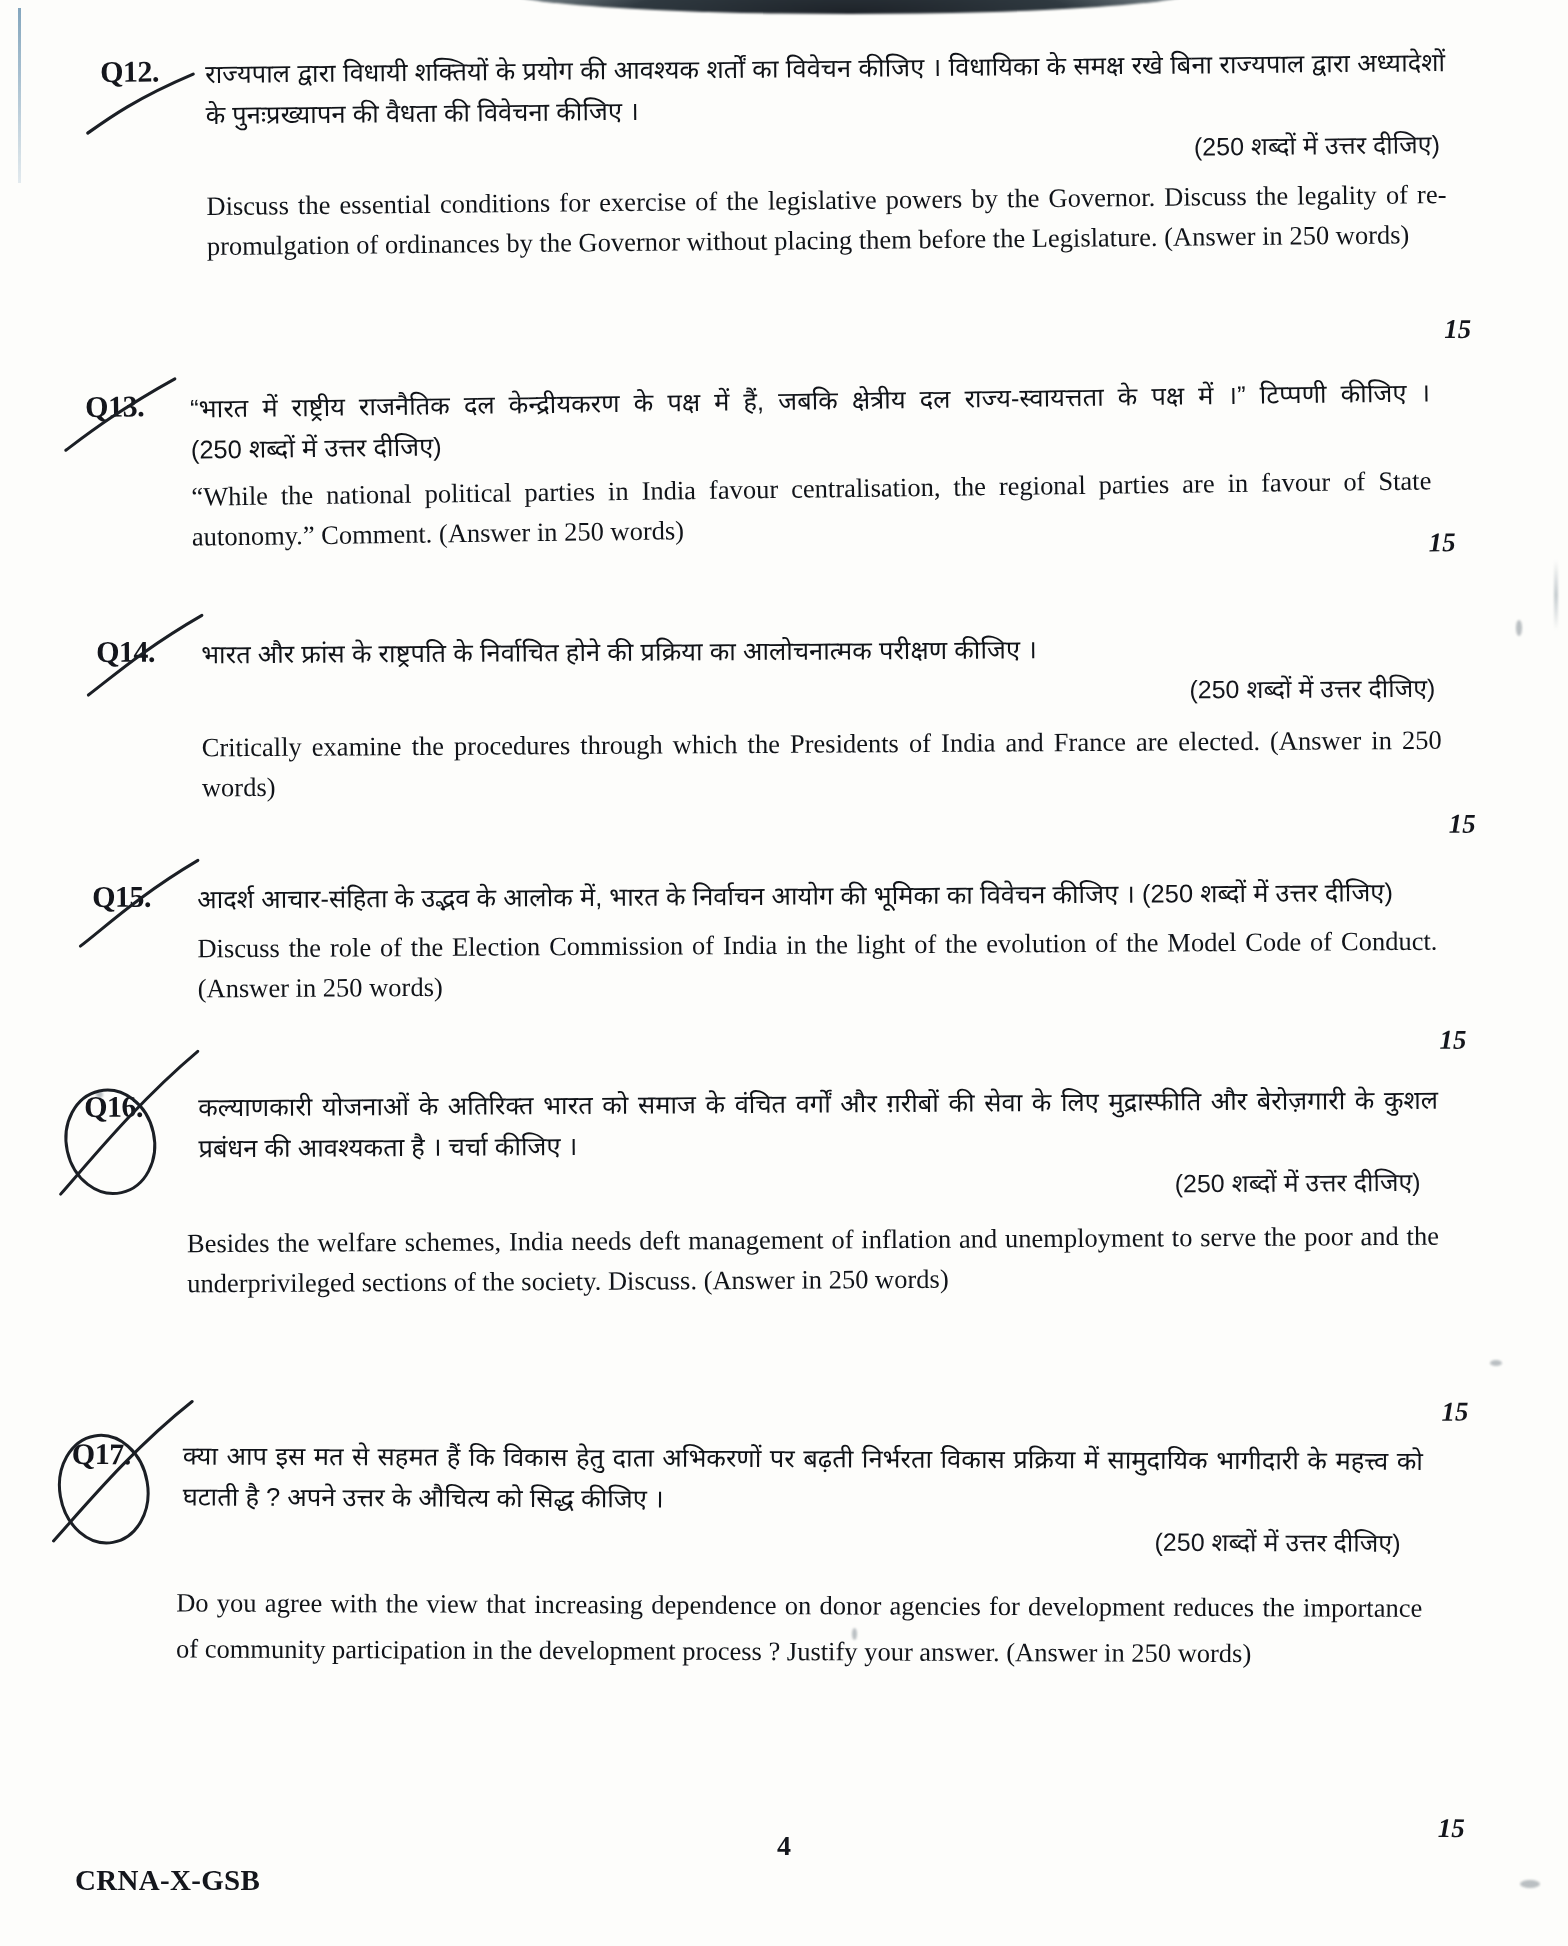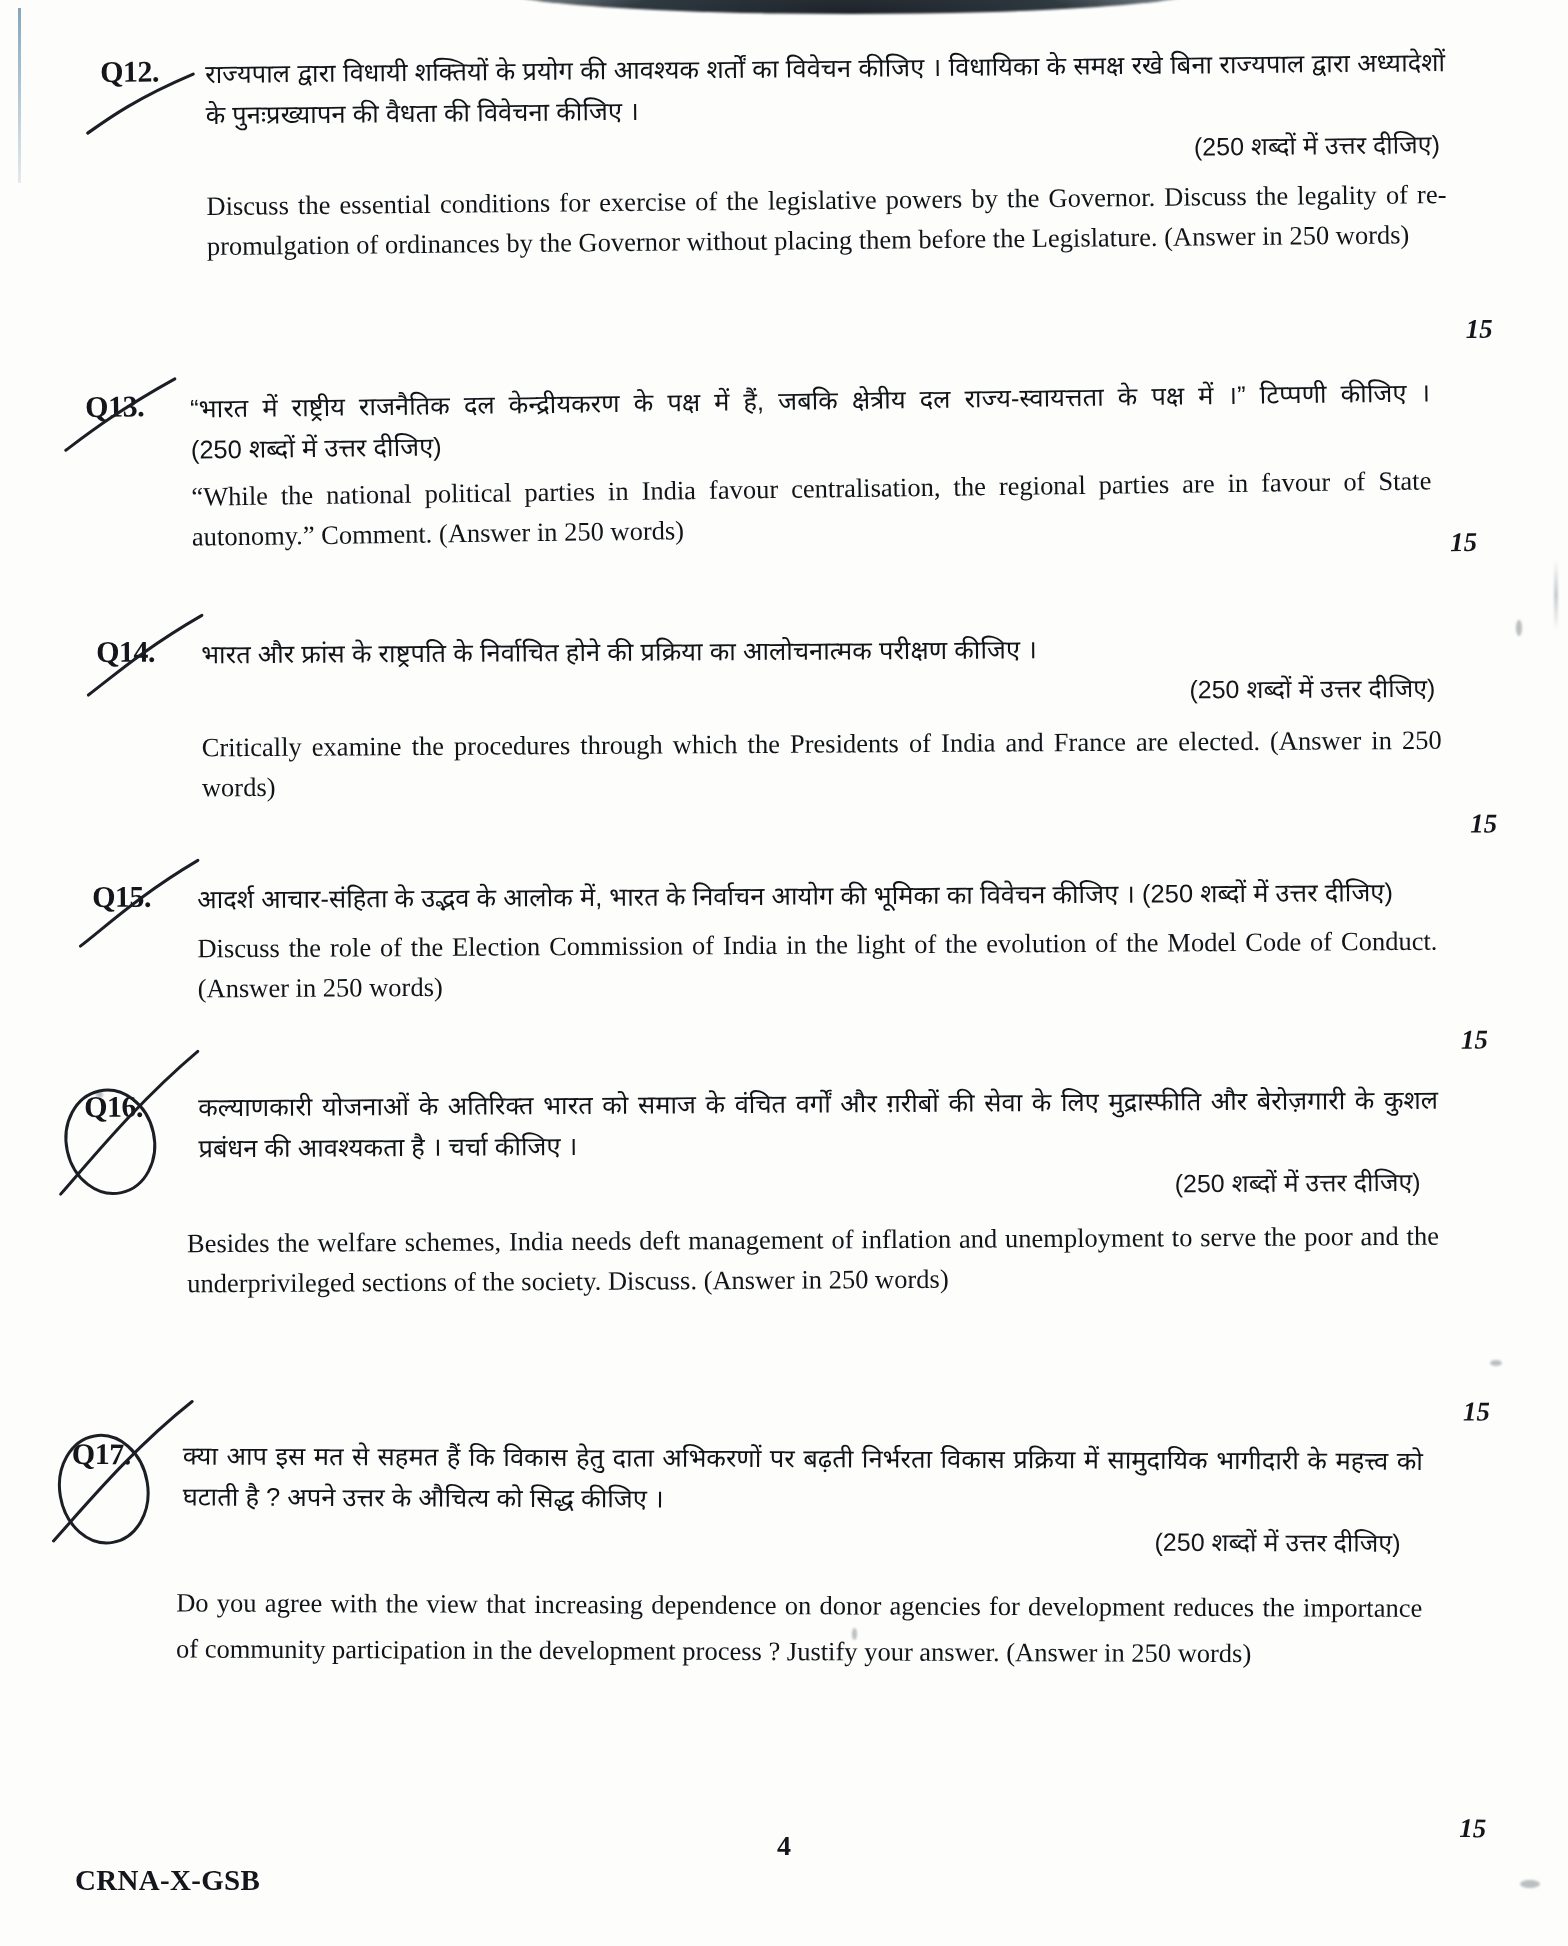--- a/index.html
+++ b/index.html
@@ -117,21 +117,21 @@
     text-align: right;
     font-family: "Liberation Sans", "DejaVu Sans", sans-serif;
     font-size: 25px;
     line-height: 40px;
     padding-right: 6px;
   }
 
   .marks {
     position: absolute;
     width: 70px;
-    text-align: right;
+    text-align: center;
     font-style: italic;
     font-weight: bold;
     font-size: 27px;
     font-family: "Liberation Serif", "DejaVu Serif", serif;
   }
 
   .footer {
     position: absolute;
     left: 0;
     bottom: 0;

